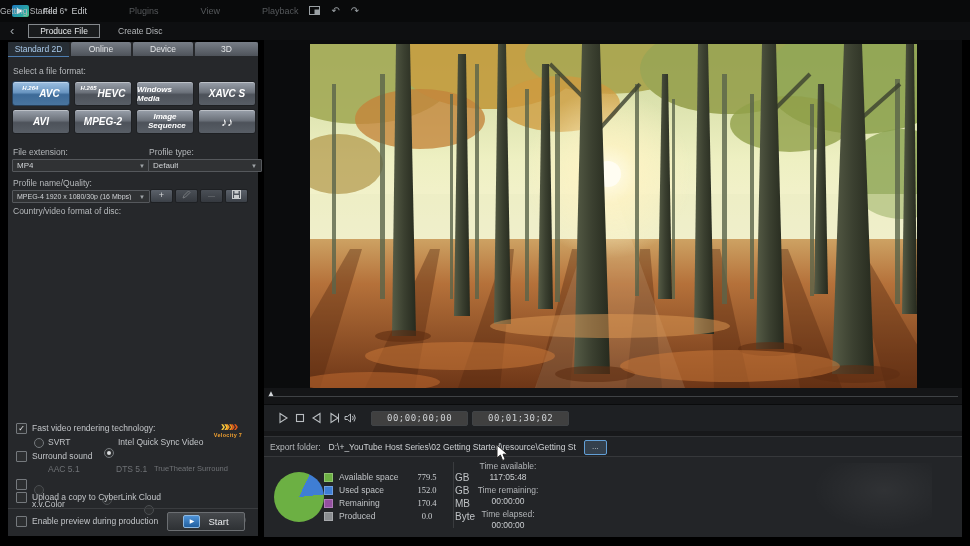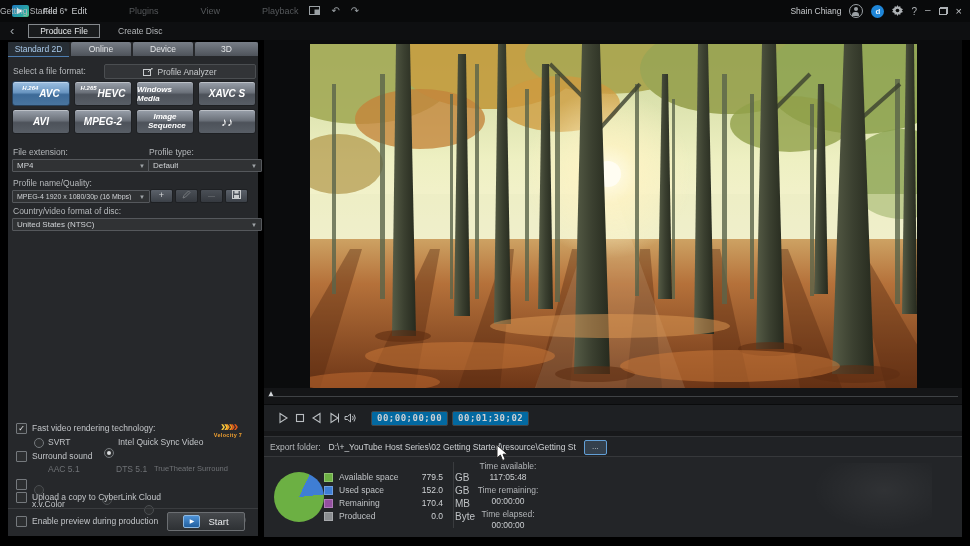--- a/index.html
+++ b/index.html
@@ -81,33 +81,33 @@
   
   .rightstack{left:264px;top:40px;width:698px;height:496px;background:#17181a;}
   .videoarea{left:0;top:0;width:698px;height:348px;background:#0b0c0d;}
   .forest{position:absolute;left:46px;top:4px;width:607px;height:344px;}
   .scrub{left:0;top:348px;width:698px;height:16px;background:#141517;}
   .scrubline{position:absolute;left:4px;right:4px;top:8px;height:1px;background:#3f4245;}
   .scrubmark{position:absolute;left:3px;top:2px;font-size:8px;color:#d4d7da;line-height:1;}
   .controls{left:0;top:364px;width:698px;height:26px;background:#1e2023;border-top:1px solid #0a0b0c;
         display:flex;align-items:center;}
   .pcbtn{width:17px;height:14px;display:flex;align-items:center;justify-content:center;}
-  .tc{background:#0369a1;border:1px solid #404346;border-radius:2px;height:13px;line-height:13px;
-        font-family:"DejaVu Sans Mono",monospace;font-size:9px;color:#ced1d4;padding:0 5px;letter-spacing:.5px;font-weight:bold;}
+  .tc{background:#404040;border:1px solid #404346;border-radius:2px;height:13px;line-height:13px;
+        font-family:"DejaVu Sans Mono",monospace;font-size:9px;color:#ced1d4;padding:0 15px;letter-spacing:.5px;}
   .exprow{left:0;top:396px;width:698px;height:20px;border-top:1px solid #323437;background:#202225;
         display:flex;align-items:center;}
   .path{font-size:8.5px;color:#ced1d4;white-space:nowrap;}
   .browse{width:21px;height:13px;background:#34404c;border:1px solid #629fd6;border-radius:2px;
         color:#d6d9db;font-size:8px;text-align:center;line-height:11px;margin-left:8px;}
   .stats{left:0;top:416px;width:698px;height:80px;background:#232528;border-top:1px solid #36383b;}
   .pie{position:absolute;left:10px;top:15px;width:50px;height:50px;border-radius:50%;}
   .lgrow{position:absolute;left:60px;height:10px;display:flex;align-items:center;}
   .sw{width:7px;height:7px;margin-right:6px;border:1px solid rgba(255,255,255,.25);}
   .lg-label{font-size:8.5px;color:#bfc2c5;width:72px;}
-  .lg-val{font-size:8.5px;color:#cfd2d5;width:32px;text-align:right;}
+  .lg-val{font-size:8.5px;color:#cfd2d5;width:32px;text-align:center;font-family:Liberation Serif, serif;}
   .lg-unit{font-size:10px;color:#bfc2c5;margin-left:12px;width:24px;}
   .vline{position:absolute;left:189px;top:5px;width:1px;height:66px;background:#3a3c3f;}
   .times{position:absolute;left:192px;top:0;width:104px;text-align:center;}
   .t-lbl{font-size:8.5px;color:#b2b5b8;position:absolute;width:104px;}
   .t-val{font-size:8.5px;color:#cbced1;position:absolute;width:104px;}
   .watermark{position:absolute;right:30px;top:6px;width:120px;height:68px;opacity:.06;
         background:radial-gradient(ellipse at 60% 40%,#fff 0%,transparent 70%);}
   .cursor{left:496px;top:444px;width:13px;height:19px;z-index:50;}
 </style>
 </head>
@@ -124,62 +124,36 @@
     <span class="menu dis">Playback</span>
     <span class="tb-ico">
       <svg width="11" height="9" viewBox="0 0 11 9">
           <rect x="0.5" y="0.5" width="10" height="8" fill="none" stroke="#9aa0a4"></rect>
           <rect x="5.5" y="3.5" width="5" height="5" fill="#9aa0a4"></rect>
         </svg>
     </span>
     <span class="tb-ico">↶</span>
     <span class="tb-ico">↷</span>
     <div class="wintitle">Getting Started 6*</div>
-    <div class="tr-cluster">
-      <span class="username">Shain Chiang</span>
-      <span class="circ-ico">
-          <span class="head"></span>
-          <span class="body"></span>
-        </span>
-      <span class="dz-ico">d</span>
-      <span>
-        <svg width="11" height="11" viewBox="0 0 12 12">
-            <path fill="#aeb2b5" d="M6 0l1 2 2-.6.4 2L12 4.5 10.6 6 12 7.5 9.4 8.6 9 10.6 7 10 6 12 5 10l-2 .6-.4-2L0 7.5 1.4 6 0 4.5 2.6 3.4 3 1.4 5 2z"></path>
-            <circle cx="6" cy="6" r="2" fill="#090a0b"></circle>
-          </svg>
-      </span>
-      <span class="help">?</span>
-      <span class="minz">–</span>
-      <span class="restore"></span>
-      <span class="closex">×</span>
-    </div>
   </div>
 
   <div class="abs navrow">
     <div class="abs backbtn">‹</div>
     <div class="abs prodtab">Produce File</div>
     <div class="abs disctab">Create Disc</div>
   </div>
 
   <div class="abs leftpanel">
 
     <div class="abs ptab sel" style="left:0;top:0;width:61px;">Standard 2D</div>
     <div class="abs ptab" style="left:63px;top:0;width:60px;">Online</div>
     <div class="abs ptab" style="left:125px;top:0;width:60px;">Device</div>
     <div class="abs ptab" style="left:187px;top:0;width:63px;">3D</div>
 
     <div class="abs lbl" style="left:5px;top:24px;">Select a file format:</div>
-    <div class="abs pa-btn" style="left:96px;top:22px;width:150px;">
-      <svg width="10" height="8" viewBox="0 0 10 8">
-          <rect x="0.5" y="1.5" width="7" height="6" fill="none" stroke="#c9ccce"></rect>
-          <path d="M5 4 L9 0.5" stroke="#c9ccce" fill="none"></path>
-          <circle cx="9" cy="0.8" r="0.8" fill="#c9ccce"></circle>
-        </svg>
-      <span>Profile Analyzer</span>
-    </div>
 
     <div class="abs fmt sel" style="left:4px;top:39px;width:56px;height:23px;">
         <span class="sup">H.264</span>
         <span>AVC</span>
       </div>
     <div class="abs fmt" style="left:66px;top:39px;width:56px;height:23px;">
         <span class="sup">H.265</span>
         <span>HEVC</span>
       </div>
     <div class="abs fmt" style="left:128px;top:39px;width:56px;height:23px;font-size:8px;">
@@ -226,24 +200,20 @@
     <div class="abs mini-btn dis" style="left:192px;top:147px;font-size:7px;">—</div>
     <div class="abs mini-btn" style="left:217px;top:147px;">
       <svg width="9" height="9" viewBox="0 0 9 9">
           <rect x="0.5" y="0.5" width="8" height="8" fill="none" stroke="#c9ccce"></rect>
           <rect x="2.5" y="0.5" width="4" height="3" fill="#c9ccce"></rect>
           <rect x="2" y="5" width="5" height="3.5" fill="#c9ccce"></rect>
         </svg>
     </div>
 
     <div class="abs lbl" style="left:5px;top:164px;">Country/video format of disc:</div>
-    <div class="abs dd" style="left:4px;top:176px;width:240px;">
-      <span class="val">United States (NTSC)</span>
-      <span class="arr">▼</span>
-    </div>
 
 
     <div class="abs cb" style="left:8px;top:381px;">✓</div>
     <div class="abs optlbl" style="left:24px;top:381px;">Fast video rendering technology:</div>
     <div class="abs velocity" style="left:196px;top:376px;width:48px;">
       <span class="chev" style="color:#f6c83e;">»</span><span class="chev" style="color:#ef9420;">»</span><span class="chev" style="color:#e05a1c;">»</span>
       <div class="vel-txt">Velocity 7</div>
     </div>
     <div class="abs rad" style="left:26px;top:396px;"></div>
     <div class="abs optlbl" style="left:40px;top:395px;">SVRT</div>

